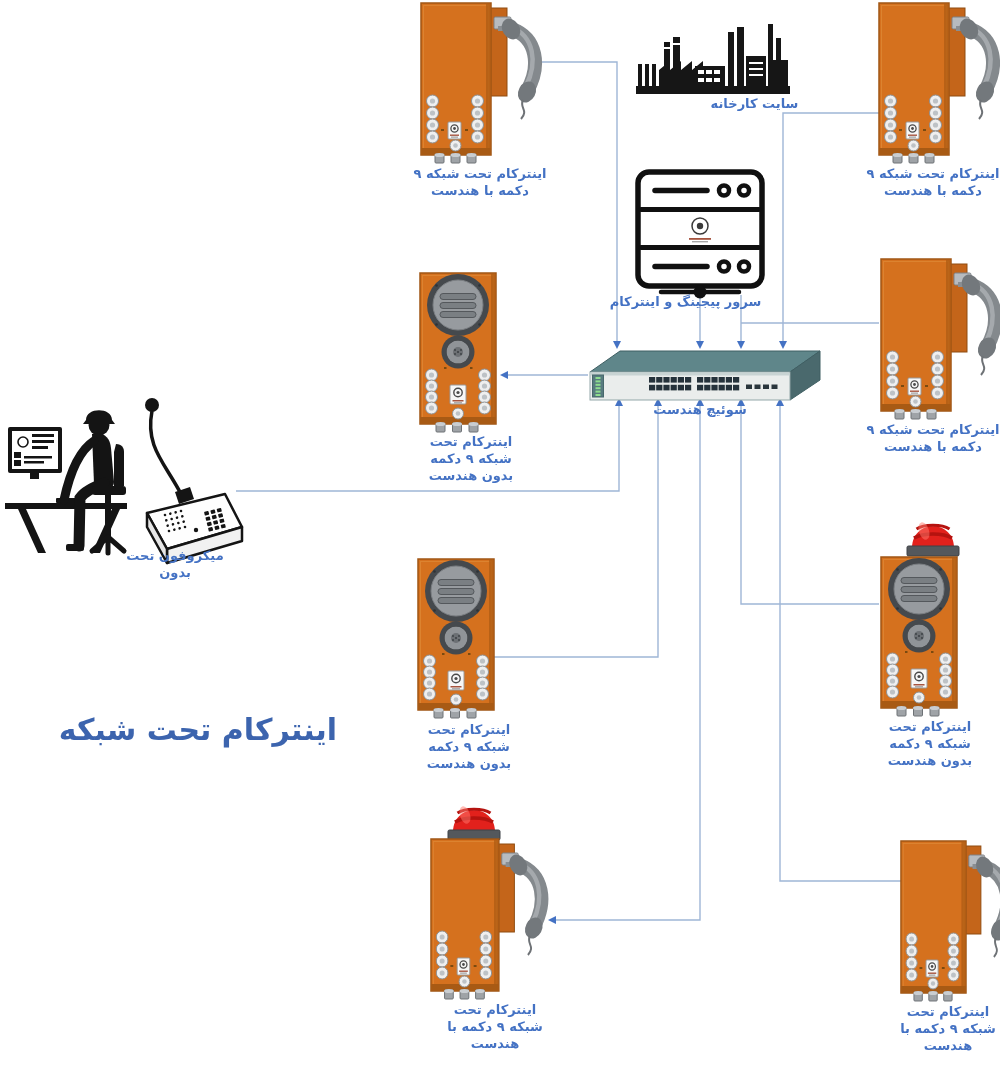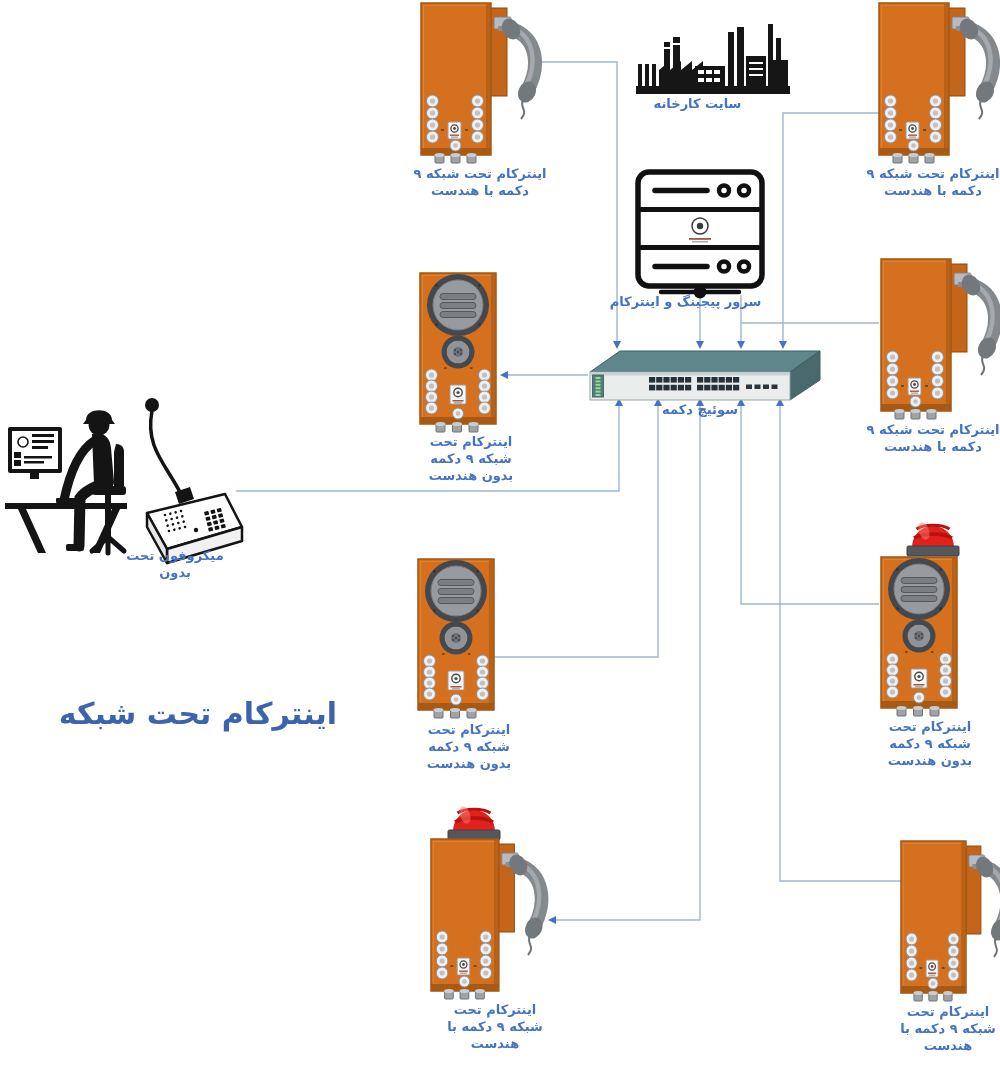--- a/index.html
+++ b/index.html
@@ -1,21 +1,21 @@
 <!DOCTYPE html>
 <html lang="fa"><head>
 <meta charset="utf-8">
 <style>
   html,body{margin:0;padding:0;background:#fff;}
   .canvas{position:relative;width:1000px;height:1066px;background:#ffffff;overflow:hidden;
           font-family:"DejaVu Sans",sans-serif;}
   svg.layer{position:absolute;left:0;top:0;}
   .lbl{position:absolute;color:#4472C4;font-weight:bold;font-size:13px;line-height:1.3;
        text-align:center;white-space:pre-line;direction:rtl;}
-  .title{position:absolute;left:52px;top:696px;width:292px;color:#3C64AE;font-weight:bold;
+  .title{position:absolute;left:52px;top:712px;width:292px;color:#3C64AE;font-weight:bold;
          font-size:30px;text-align:center;direction:rtl;white-space:pre-line;letter-spacing:0;}
 </style>
 </head>
 <body>
 
 <div class="canvas">
 
 <svg class="layer" width="1000" height="1066" viewBox="0 0 1000 1066">
   <defs>
 
@@ -337,23 +337,23 @@
   <use href="#sym-ic-handset" x="880" y="258"></use>
   <use href="#sym-ic-speaker" x="419" y="272"></use>
   <use href="#sym-ic-speaker" x="417" y="558"></use>
   <use href="#sym-beacon" x="905" y="506"></use>
   <use href="#sym-ic-speaker" x="880" y="556"></use>
   <use href="#sym-beacon" x="446" y="790"></use>
   <use href="#sym-ic-handset" transform="translate(430,838) scale(0.97,1)"></use>
   <use href="#sym-ic-handset" transform="translate(900,840) scale(0.93,1)"></use>
 </svg>
 
-<div class="lbl" style="left:620px;top:96px;width:155px" dir="rtl">سایت کارخانه</div>
+<div class="lbl" style="left:677px;top:96px;width:155px" dir="rtl">سایت کارخانه</div>
 <div class="lbl" style="left:608px;top:294px;width:155px" dir="rtl">سرور پیجینگ و اینترکام</div>
-<div class="lbl" style="left:640px;top:402px;width:120px" dir="rtl">سوئیچ دکمه</div>
+<div class="lbl" style="left:640px;top:402px;width:120px" dir="rtl">سوئیچ هندست</div>
 <div class="lbl" style="left:125px;top:548px;width:100px" dir="rtl">میکروفون تحت
 بدون</div>
 
 <div class="lbl" style="left:405px;top:166px;width:150px" dir="rtl">اینترکام تحت شبکه ۹
 دکمه با هندست</div>
 <div class="lbl" style="left:858px;top:166px;width:150px" dir="rtl">اینترکام تحت شبکه ۹
 دکمه با هندست</div>
 <div class="lbl" style="left:858px;top:422px;width:150px" dir="rtl">اینترکام تحت شبکه ۹
 دکمه با هندست</div>
 <div class="lbl" style="left:411px;top:434px;width:120px" dir="rtl">اینترکام تحت

